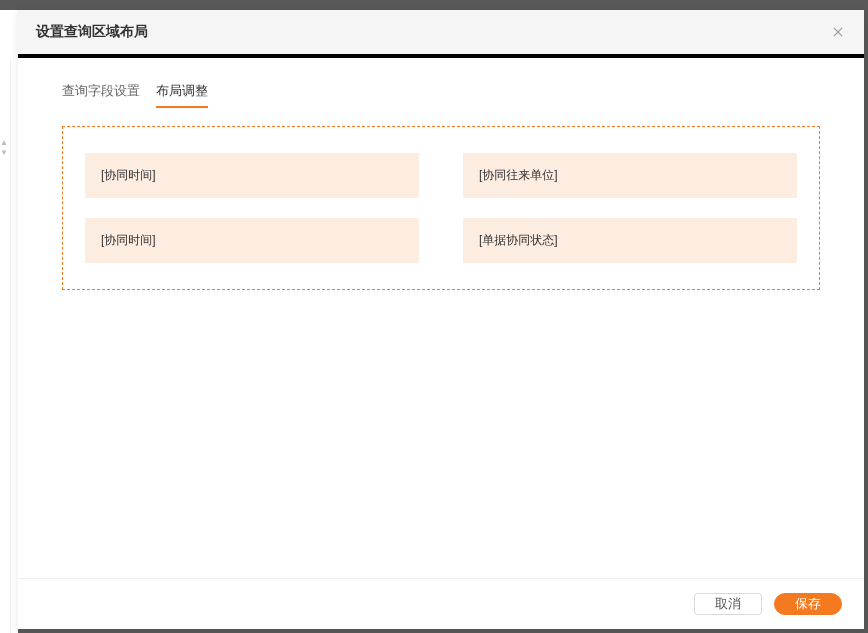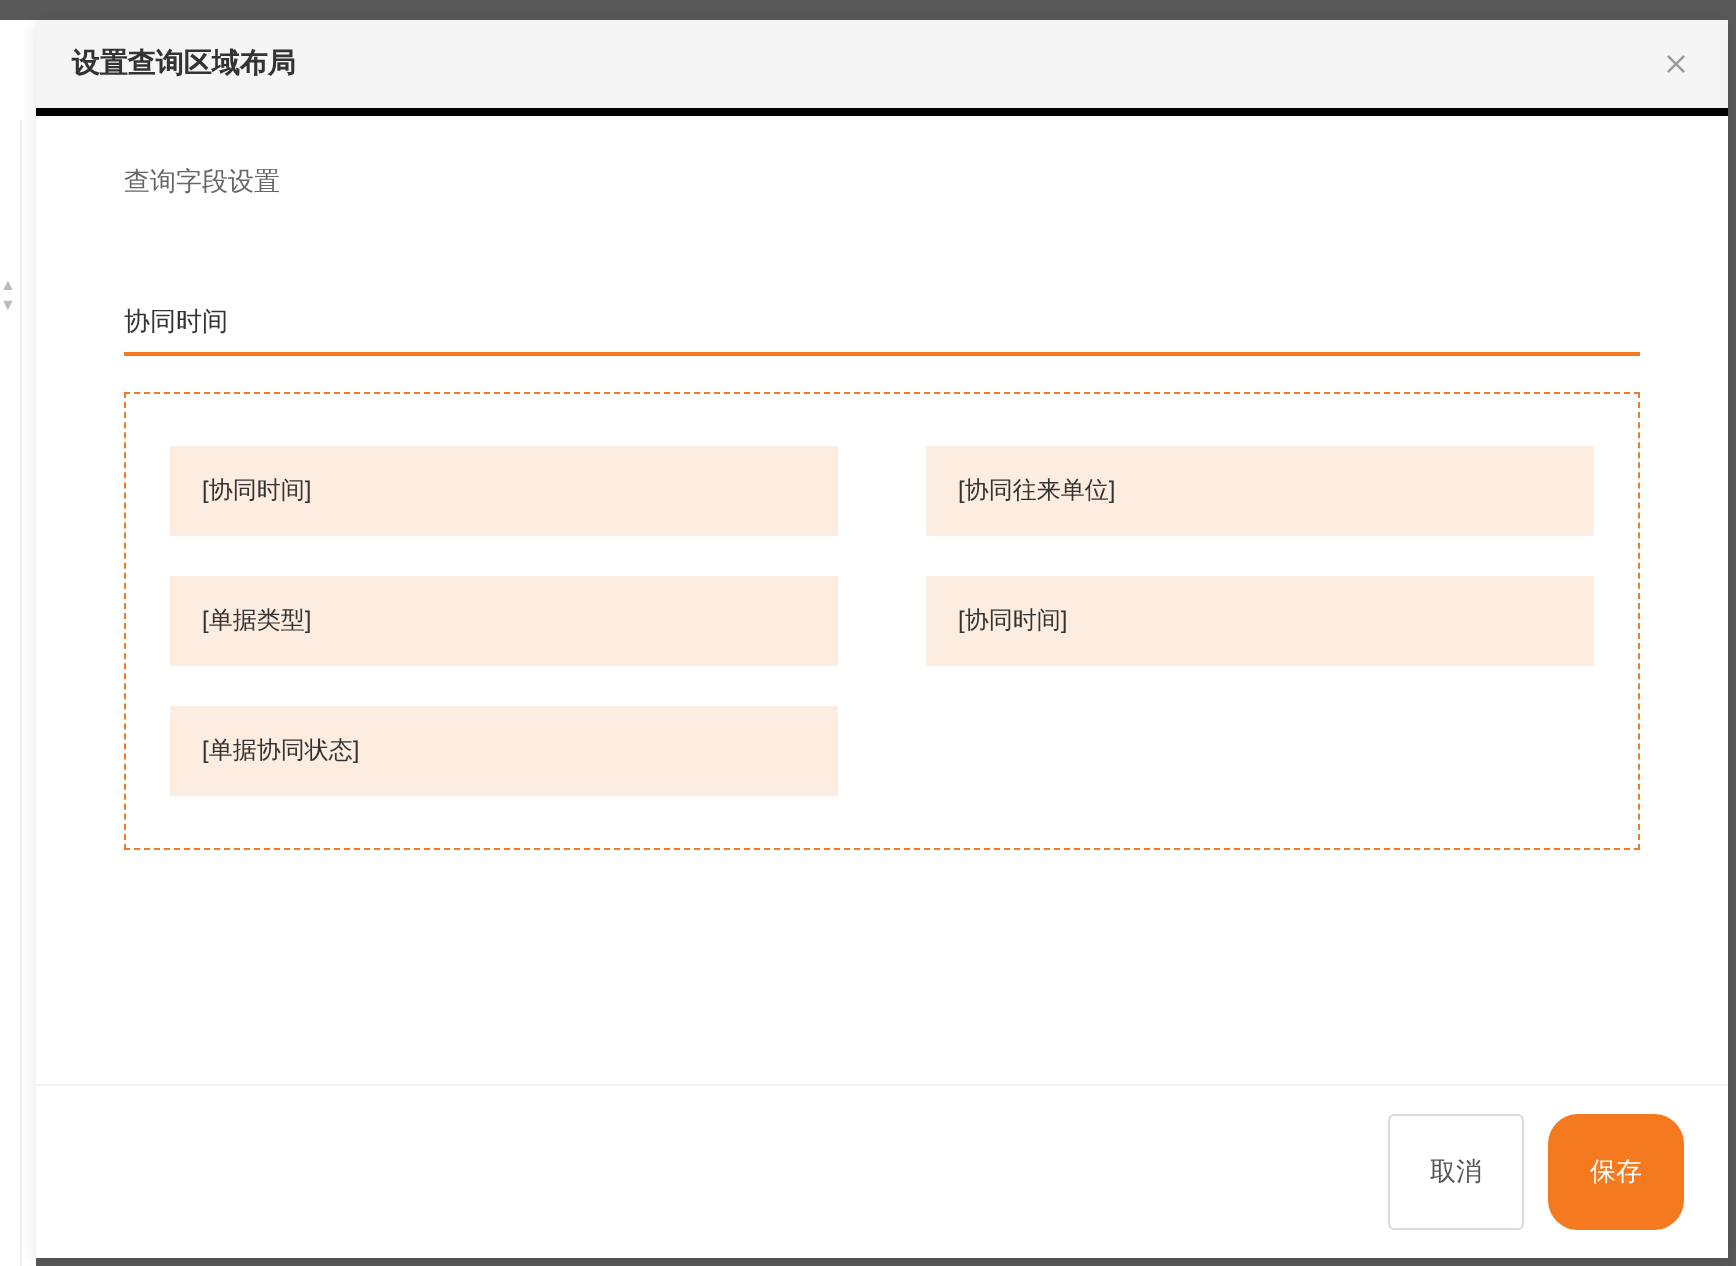--- a/index.html
+++ b/index.html
@@ -52,23 +52,22 @@
       width: 14px;
       height: 14px;
     }
     .modal-body {
       flex: 1;
       padding: 24px 44px 20px 44px;
       overflow: auto;
     }
     .tabs {
       display: flex;
-      gap: 44px;
+      gap: 16px;
       margin-bottom: 18px;
-      flex-direction: column;
     }
     .tab {
       font-size: 13px;
       color: #666;
       padding-bottom: 8px;
       cursor: pointer;
       position: relative;
     }
     .tab.active {
       color: #333;
@@ -103,21 +102,21 @@
     }
     .modal-footer {
       padding: 14px 22px;
       display: flex;
       justify-content: flex-end;
       gap: 12px;
       border-top: 1px solid #f0f0f0;
     }
     .btn {
       min-width: 68px;
-      padding: 19px 18px;
+      padding: 1px 18px;
       font-size: 13px;
       border-radius: 3px;
       cursor: pointer;
       text-align: center;
       border: 1px solid transparent;
     }
     .btn-default {
       background: #fff;
       border-color: #d9d9d9;
       color: #555;
@@ -177,28 +176,27 @@
       <svg viewBox="0 0 24 24" fill="none" stroke="currentColor" stroke-width="2">
         <line x1="5" y1="5" x2="19" y2="19"></line>
         <line x1="19" y1="5" x2="5" y2="19"></line>
       </svg>
     </div>
   </div>
 
   <div class="modal-body">
     <div class="tabs">
       <div class="tab">查询字段设置</div>
-      <div class="tab active">协同时间</div>
+      <div class="tab active">布局调整</div>
     </div>
 
     <div class="layout-zone">
       <div class="field-grid">
         <div class="field-item">[协同时间]</div>
         <div class="field-item">[协同往来单位]</div>
-        <div class="field-item">[单据类型]</div>
         <div class="field-item">[协同时间]</div>
         <div class="field-item">[单据协同状态]</div>
       </div>
     </div>
   </div>
 
   <div class="modal-footer">
     <div class="btn btn-default">取消</div>
     <div class="btn btn-primary">保存</div>
   </div>

